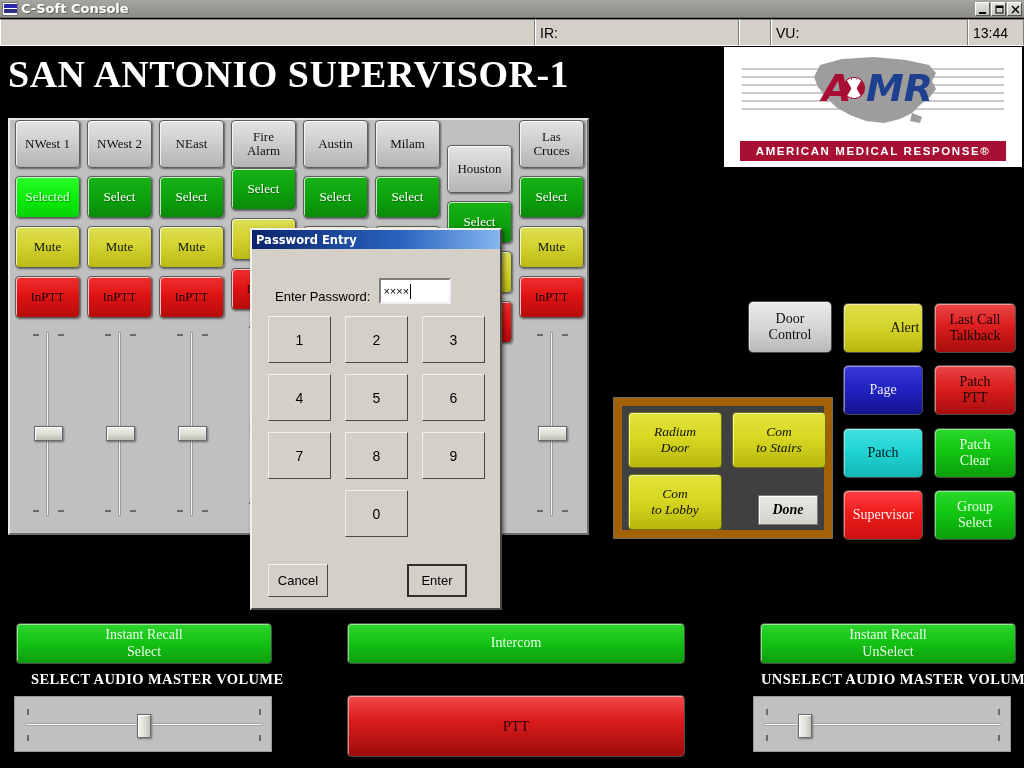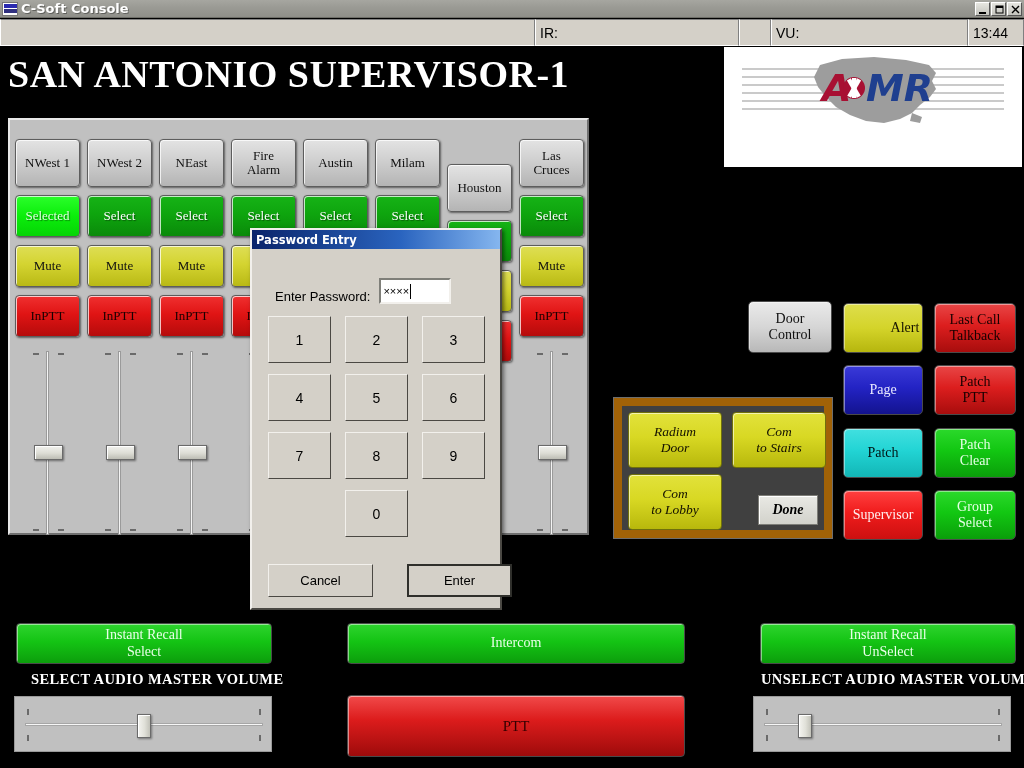--- a/index.html
+++ b/index.html
@@ -79,21 +79,21 @@
     font-family: "Liberation Sans", sans-serif; font-size: 11.5px;
     font-weight: bold; letter-spacing: 1.6px;
   }
 
   
   .chanpanel {
     position: absolute; left: 8px; top: 118px; width: 581px; height: 417px;
     background: #c0c0c0;
     border: 2px solid; border-color: #e8e8e8 #6f6f6f #6f6f6f #e8e8e8;
   }
-  .chan-col { position: absolute; top: 19px; width: 65px; }
+  .chan-col { position: absolute; top: 0; width: 65px; }
   .btn3d {
     width: 65px; border-radius: 4px; text-align: center;
     font-family: "Liberation Serif", serif; font-size: 13px;
     display: flex; align-items: center; justify-content: center;
     line-height: 1.05; user-select: none;
     border: 1px solid #5d5d5d;
     box-shadow: inset 1px 1px 0 rgba(255,255,255,.75), 1px 1px 2px rgba(0,0,0,.5);
   }
   .btn-name { height: 48px; color: #111;
     background: linear-gradient(to bottom, #e3e3e3 0%, #cfcfcf 45%, #b4b4b4 100%); }
@@ -242,21 +242,21 @@
   }
   .numpad { position: absolute; left: 0; top: 86px; width: 252px; }
   .numkey {
     position: absolute; width: 63px; height: 47px;
     background: #d4d0c8;
     border: 1px solid; border-color: #f2f0ec #4a4843 #4a4843 #f2f0ec;
     display: flex; align-items: center; justify-content: center;
     font-family: "Liberation Sans", sans-serif; font-size: 14px; color: #000;
   }
   .dlg-btn {
-    position: absolute; width: 105px; height: 33px;
+    position: absolute; width: 60px; height: 33px;
     background: #d4d0c8;
     border: 1px solid; border-color: #f2f0ec #4a4843 #4a4843 #f2f0ec;
     display: flex; align-items: center; justify-content: center;
     font-family: "Liberation Sans", sans-serif; font-size: 13px; color: #000;
   }
   .dlg-btn.focus { border: 2px solid #2f2f2b; }
 </style>
 </head>
 <body>
 
@@ -314,20 +314,21 @@
       <path fill="#9d9d9d" d="M188 62 L198 66 L196 72 L186 70 Z"></path>
       <text x="98" y="50" font-family="DejaVu Sans, sans-serif" font-size="38" font-weight="bold" fill="#a81033" font-style="italic">A</text>
       <circle cx="130" cy="37" r="11" fill="#a81033"></circle>
       <g fill="#fff">
         <rect x="128" y="27" width="4.4" height="20"></rect>
         <rect x="120" y="35" width="20" height="4.4" transform="rotate(60 130 37)"></rect>
         <rect x="120" y="35" width="20" height="4.4" transform="rotate(-60 130 37)"></rect>
       </g>
       <text x="142" y="50" font-family="DejaVu Sans, sans-serif" font-size="38" font-weight="bold" fill="#1f3f8f" font-style="italic">MR</text>
     </svg>
+    <div class="logo-band">AMERICAN MEDICAL RESPONSE®</div>
   </div>
 
   <div class="chanpanel" id="chanpanel">
       <div class="chan-col" style="left: 5px;">
         <div class="btn3d btn-name" style="margin-bottom: 8px;">NWest 1</div>
         <div class="btn3d btn-sel active" style="margin-bottom: 8px;">Selected</div>
         <div class="btn3d btn-mute" style="margin-bottom: 8px;">Mute</div>
         <div class="btn3d btn-ptt" style="margin-bottom: 8px;">InPTT</div>
         <div class="fader">
           <div class="tick t-tl"></div>
@@ -360,21 +361,21 @@
         <div class="fader">
           <div class="tick t-tl"></div>
           <div class="tick t-tr"></div>
           <div class="tick t-bl"></div>
           <div class="tick t-br"></div>
           <div class="rail"></div>
           <div class="thumb" style="top: 100.4px;"></div>
         </div>
       </div>
       <div class="chan-col" style="left: 221px;">
-        <div class="btn3d btn-name" style="margin-bottom: 8px;">Fire<br>Alarm</div>
+        <div class="btn3d btn-name" style="margin-bottom: 0;">Fire<br>Alarm</div>
         <div class="btn3d btn-sel" style="margin-bottom: 8px;">Select</div>
         <div class="btn3d btn-mute" style="margin-bottom: 8px;">Mute</div>
         <div class="btn3d btn-ptt" style="margin-bottom: 8px;">InPTT</div>
         <div class="fader">
           <div class="tick t-tl"></div>
           <div class="tick t-tr"></div>
           <div class="tick t-bl"></div>
           <div class="tick t-br"></div>
           <div class="rail"></div>
           <div class="thumb" style="top: 100.4px;"></div>

